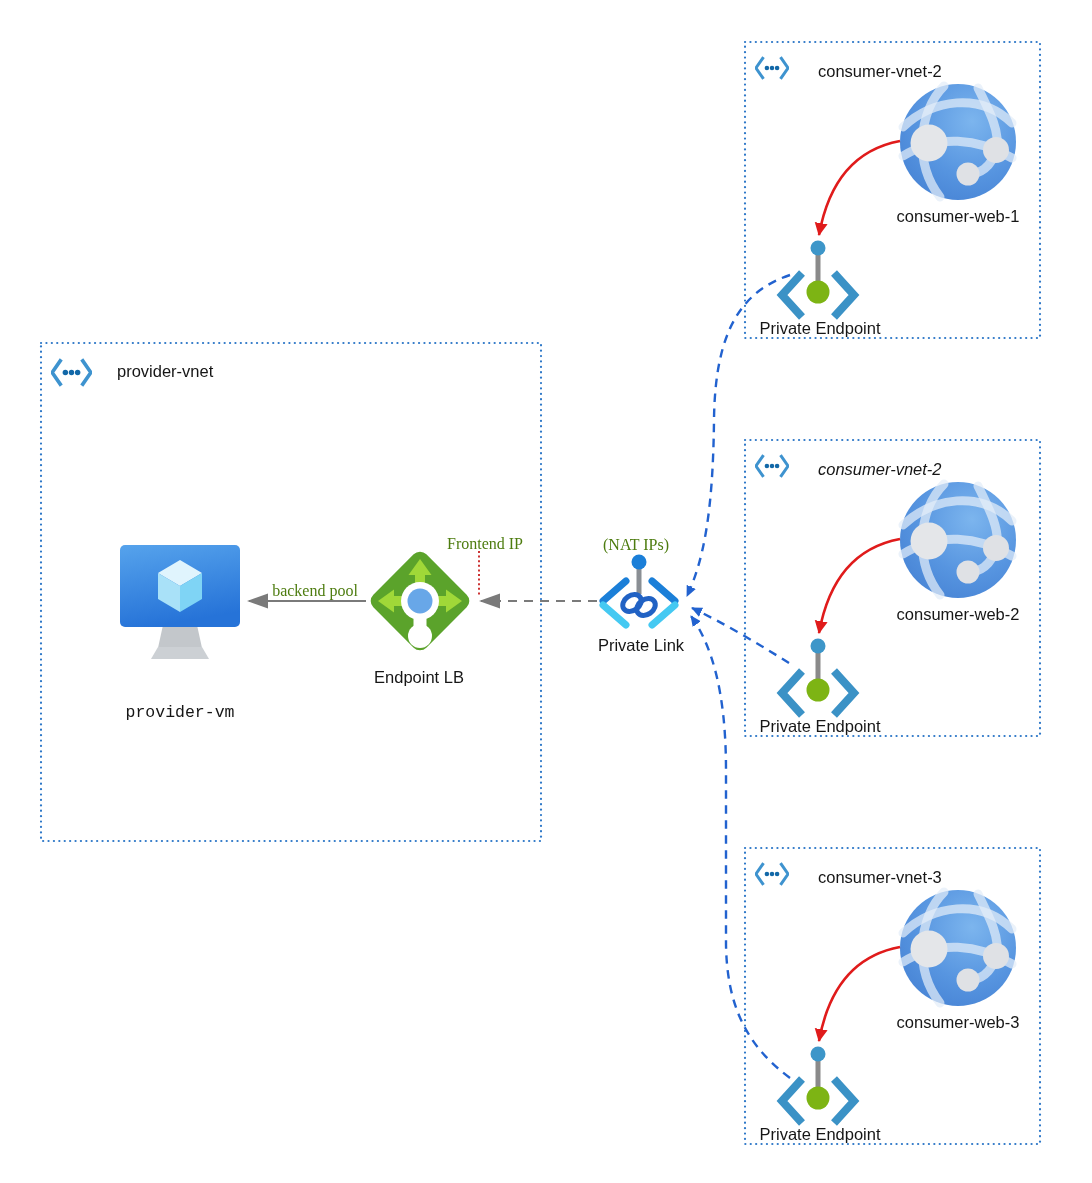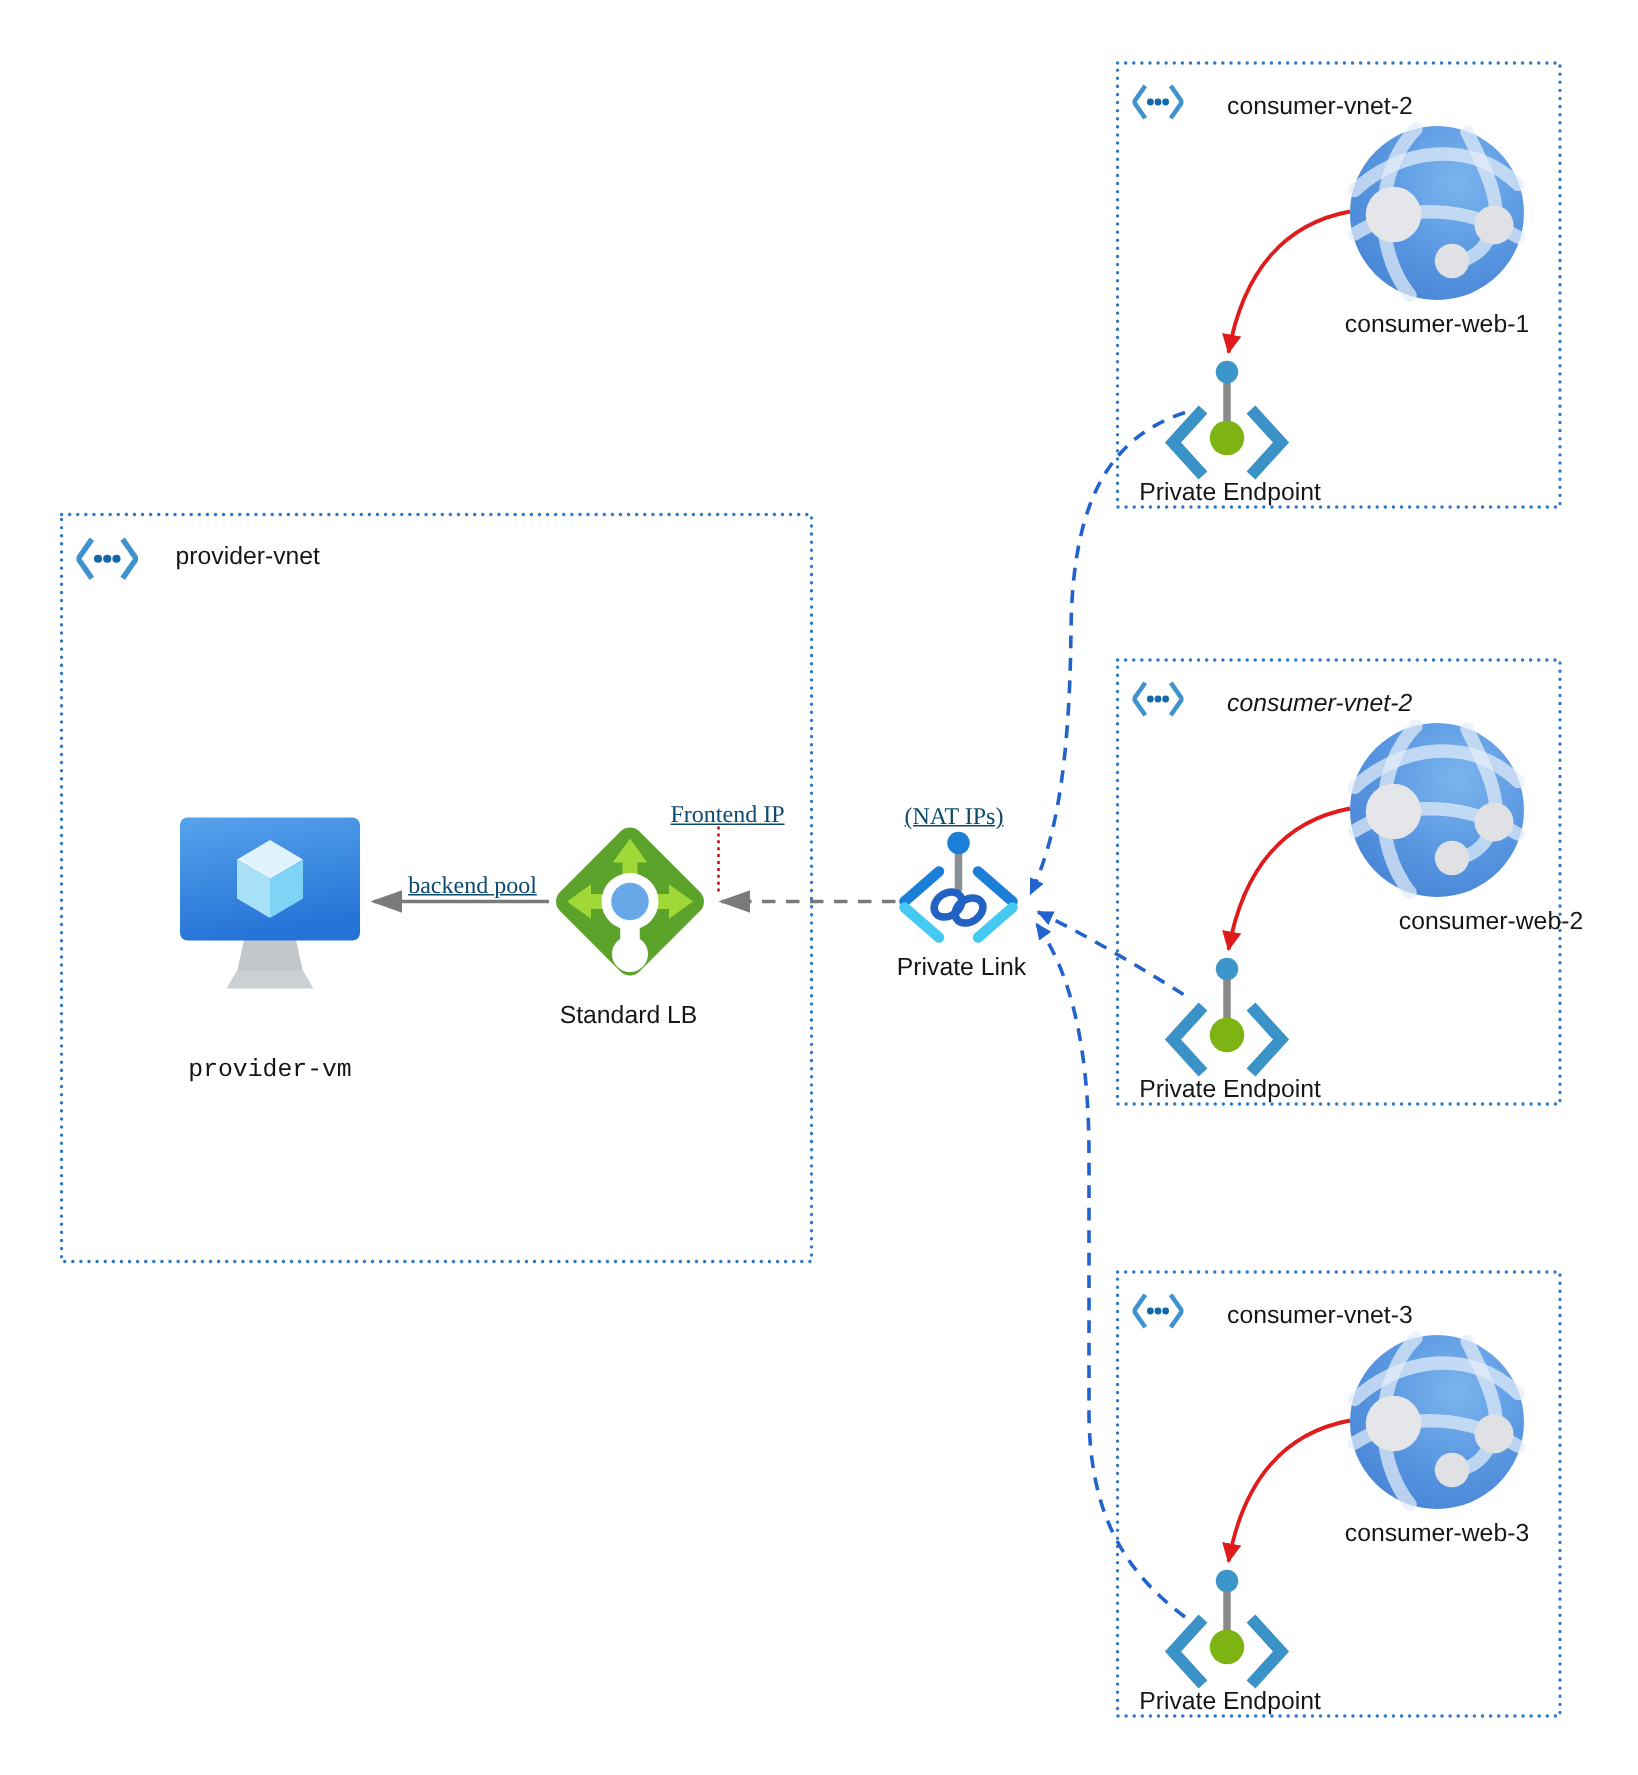--- a/index.html
+++ b/index.html
@@ -1,20 +1,20 @@
 <!DOCTYPE html>
 <html><head>
 <meta charset="utf-8">
 <style>
   html,body{margin:0;padding:0;background:#ffffff;}
   .canvas{position:relative;width:1092px;height:1183px;background:#ffffff;overflow:hidden;
           font-family:"Liberation Sans",sans-serif;}
   .layer{position:absolute;left:0;top:0;}
   .lbl{position:absolute;font:16.5px/1.2 "Liberation Sans",sans-serif;color:#161616;white-space:nowrap;}
-  .slbl{position:absolute;font:16px/1.2 "Liberation Serif",serif;color:#0c4a6e;white-space:nowrap;text-decoration:underline;}
+  .slbl{position:absolute;font:16px/1.2 "Liberation Serif",serif;color:#4d7c0f;white-space:nowrap;}
   .ctr{transform:translateX(-50%);}
 </style>
 </head>
 <body>
 
 <div class="canvas">
 
   <svg class="layer" width="1092" height="1183" viewBox="0 0 1092 1183">
     <defs>
       <marker id="ar-gray" markerWidth="23" markerHeight="16" refX="19" refY="7.5" orient="auto" markerUnits="userSpaceOnUse">
@@ -132,32 +132,32 @@
       </g>
     </g>
 
     <use href="#consumer-inner" transform="translate(745,42)"></use>
     <use href="#consumer-inner" transform="translate(745,440)"></use>
     <use href="#consumer-inner" transform="translate(745,848)"></use>
   </svg>
 
   <div class="lbl" style="left:117px;top:362px;">provider-vnet</div>
   <div class="lbl ctr" style="left:180px;top:703px;font-family:Liberation Mono, monospace;">provider-vm</div>
-  <div class="lbl ctr" style="left:419px;top:668px;">Standard LB</div>
+  <div class="lbl ctr" style="left:419px;top:668px;">Endpoint LB</div>
   <div class="slbl ctr" style="left:315px;top:581px;">backend pool</div>
   <div class="slbl ctr" style="left:485px;top:534px;">Frontend IP</div>
 
   <div class="slbl ctr" style="left:636px;top:535px;">(NAT IPs)</div>
   <div class="lbl ctr" style="left:641px;top:636px;">Private Link</div>
 
   <div class="lbl" style="left:818px;top:62px;">consumer-vnet-2</div>
   <div class="lbl ctr" style="left:958px;top:207px;">consumer-web-1</div>
   <div class="lbl ctr" style="left:820px;top:319px;">Private Endpoint</div>
 
   <div class="lbl" style="left:818px;top:460px;font-style:italic;">consumer-vnet-2</div>
-  <div class="lbl ctr" style="left:958px;top:605px;margin-left:36px;">consumer-web-2</div>
+  <div class="lbl ctr" style="left:958px;top:605px;">consumer-web-2</div>
   <div class="lbl ctr" style="left:820px;top:717px;">Private Endpoint</div>
 
   <div class="lbl" style="left:818px;top:868px;">consumer-vnet-3</div>
   <div class="lbl ctr" style="left:958px;top:1013px;">consumer-web-3</div>
   <div class="lbl ctr" style="left:820px;top:1125px;">Private Endpoint</div>
 
 </div>
 
 </body></html>

